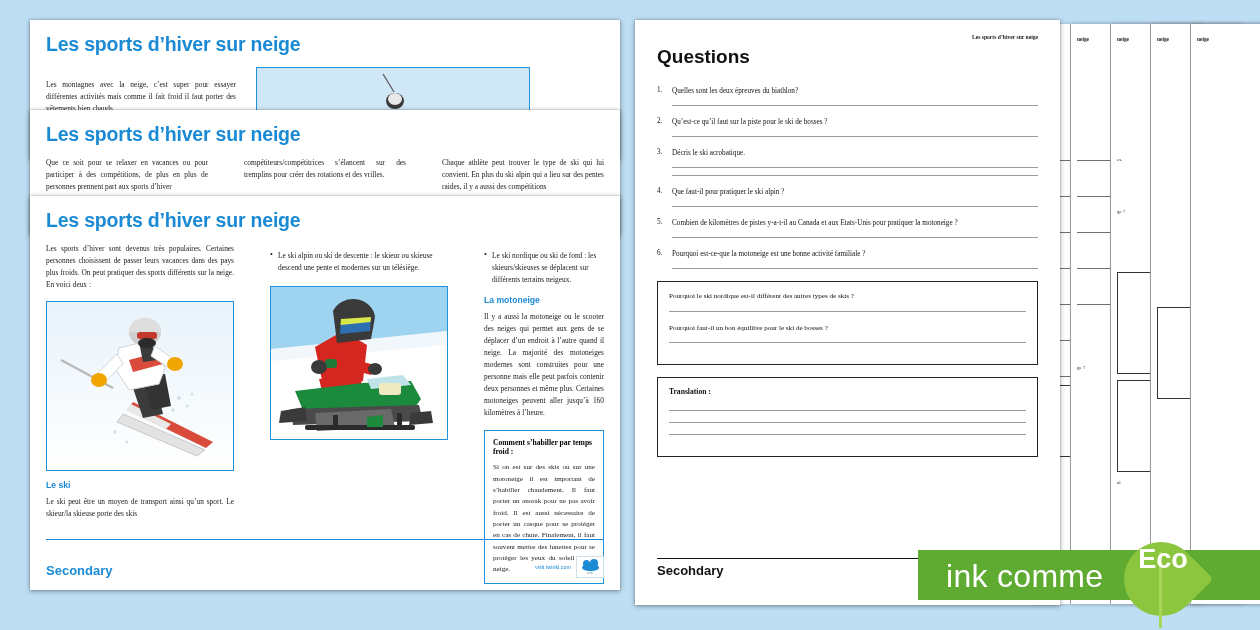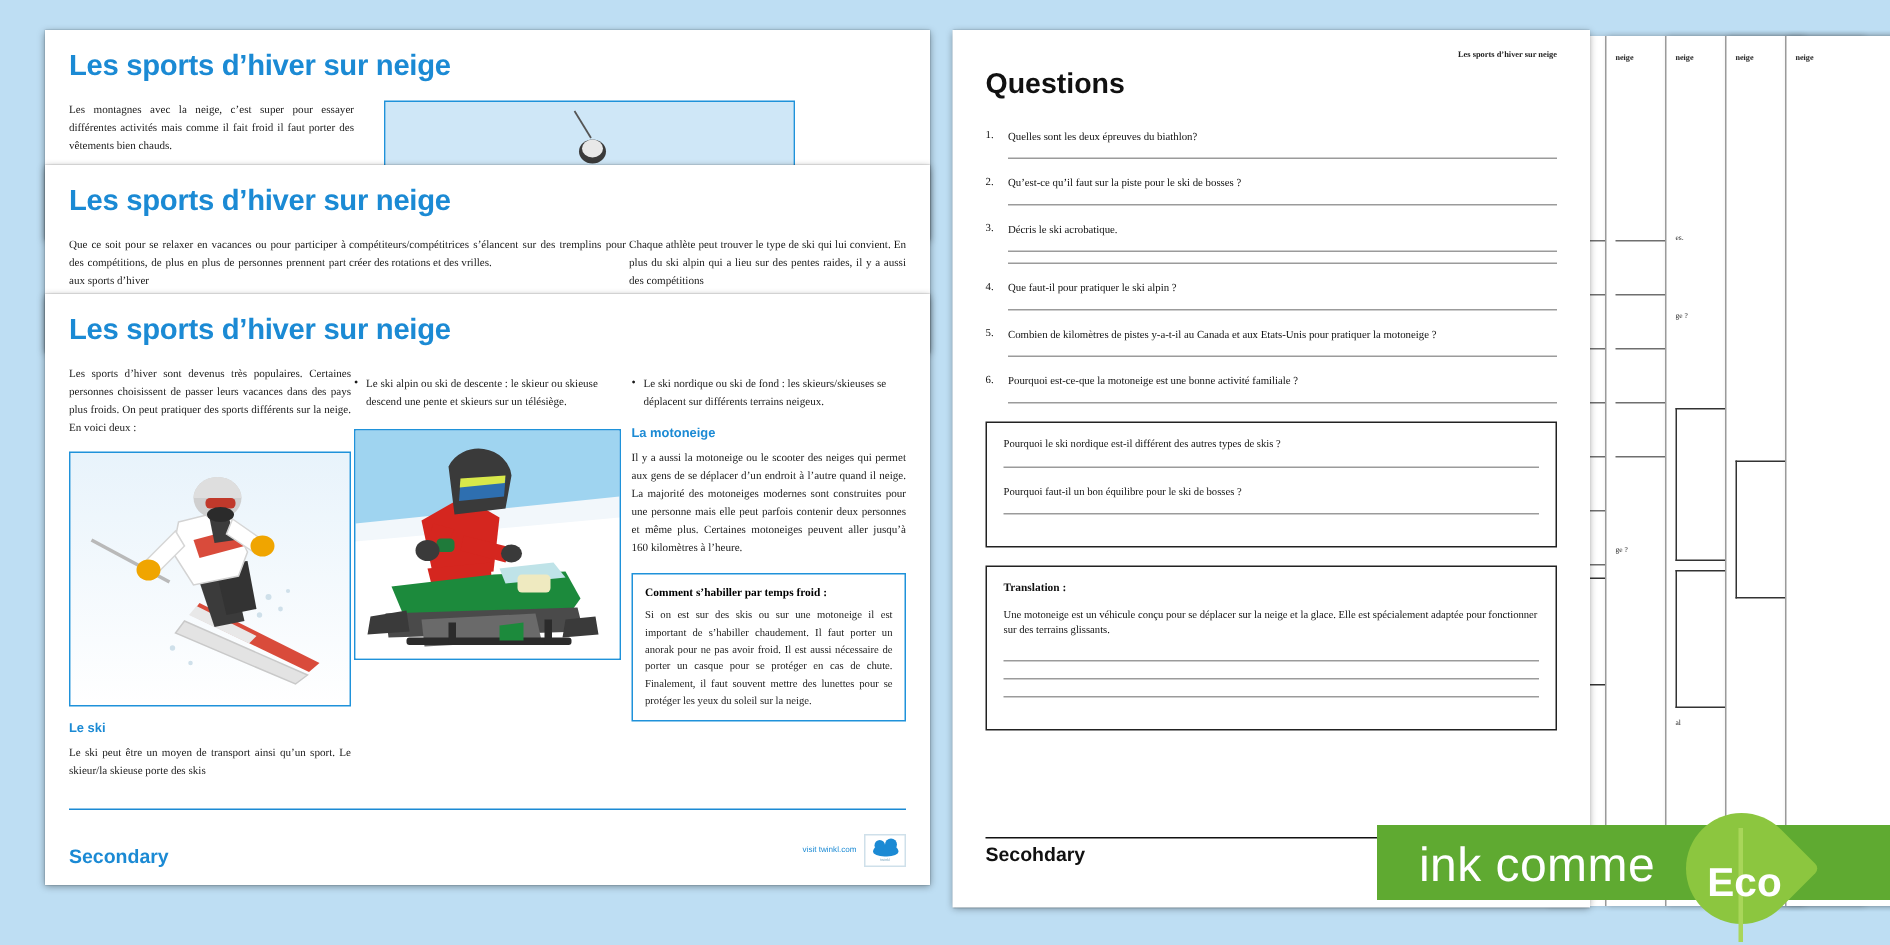--- a/index.html
+++ b/index.html
@@ -39,21 +39,21 @@
 
   .doc-title {
     color: #1b8ad4;
     font-size: 19.5px;
     font-weight: bold;
     letter-spacing: -0.2px;
     margin: 0 0 12px 0;
     line-height: 1.1;
   }
 
-  .cols3 { display: flex; gap: 2px; }
+  .cols3 { display: flex; gap: 36px; }
   .col { flex: 1; }
 
   .body-txt {
     font-size: 7.4px;
     line-height: 1.62;
     color: #1a1a1a;
     text-align: justify;
     margin: 0;
     font-family: "Liberation Serif", serif;
   }
@@ -251,21 +251,21 @@
     background: #8cc63f;
     border-radius: 50% 6% 50% 50%;
     transform: rotate(45deg);
   }
   .eco-leaf-stem {
     position: absolute; left: 241px; top: 8px;
     width: 3px; height: 76px;
     background: #a9d65a;
   }
   .eco-leaf-label {
-    position: absolute; left: 208px; top: 29px;
+    position: absolute; left: 208px; top: 0;
     width: 74px; text-align: center;
     font-size: 27px; font-weight: bold; color: #ffffff;
     font-family: "Liberation Sans", sans-serif;
   }
 
   
   svg.illus { display: block; width: 100%; height: 100%; }
 </style>
 </head>
 <body>
@@ -360,39 +360,38 @@
 
         <div class="q-box">
           <p class="q-box-txt">Pourquoi le ski nordique est-il différent des autres types de skis ?</p>
           <div class="ans-line"></div>
           <p class="q-box-txt">Pourquoi faut-il un bon équilibre pour le ski de bosses ?</p>
           <div class="ans-line"></div>
         </div>
 
         <div class="q-box">
           <div class="q-box-title">Translation :</div>
-          <p class="q-box-txt">Une motoneige est un véhicule conçu pour se déplacer sur la neige et la glace. Elle est spécialement adaptée pour fonctionner sur des terrains glissants.</p>
           <div class="ans-line" style="margin-top:14px;"></div>
           <div class="ans-line"></div>
           <div class="ans-line"></div>
         </div>
 
         <div class="q-footer">
           <span class="q-footer-label">Secohdary</span>
         </div>
       </div>
     </div>
   </div>
 
   <div class="left-stack">
 
     <div class="sheet l-sheet-top">
       <div class="doc-pad">
         <div class="doc-title">Les sports d’hiver sur neige</div>
-        <div style="display:flex; gap:20px;">
+        <div style="display:flex; gap:20px;align-items:center;">
           <div style="width:190px;">
             <p class="body-txt">Les montagnes avec la neige, c’est super pour essayer différentes activités mais comme il fait froid il faut porter des vêtements bien chauds.</p>
           </div>
           <div class="pic-frame pic-top-strip">
             <svg class="illus" viewBox="0 0 272 58" preserveAspectRatio="xMidYMid slice" aria-hidden="true">
               <rect width="272" height="58" fill="#cfe7f7"></rect>
               <line x1="126" y1="6" x2="137" y2="24" stroke="#555" stroke-width="1.2"></line>
               <ellipse cx="138" cy="33" rx="9" ry="8" fill="#3a3a3a"></ellipse>
               <ellipse cx="138" cy="31" rx="7" ry="6" fill="#e8e8e8"></ellipse>
             </svg>
@@ -470,21 +469,21 @@
                 <circle cx="80" cy="140" r="1.5" fill="#cfe0ea"></circle>
               </svg>
             </div>
 
             <div class="sub-head">Le ski</div>
             <p class="body-txt">Le ski peut être un moyen de transport ainsi qu’un sport. Le skieur/la skieuse porte des skis</p>
           </div>
 
           <div class="col">
             <ul class="bullets">
-              <li>Le ski alpin ou ski de descente : le skieur ou skieuse descend une pente et skieurs sur un télésiège.</li>
+              <li>Le ski alpin ou ski de descente : le skieur ou skieuse descend une pente et modernes sur un télésiège.</li>
             </ul>
 
             <div class="pic-frame pic-snowmob">
               <svg class="illus" viewBox="0 0 176 152" preserveAspectRatio="xMidYMid meet" aria-hidden="true">
                 <rect width="176" height="152" fill="#9fd4f0"></rect>
                 <path d="M0 62 L176 44 L176 152 L0 152 Z" fill="#f2f7fb"></path>
                 <path d="M0 74 L176 58 L176 152 L0 152 Z" fill="#ffffff"></path>
 
                 <path d="M44 60 L72 44 L96 58 L92 94 L52 98 Z" fill="#d5261f"></path>
                 <path d="M48 92 L90 88 L92 120 L56 124 Z" fill="#d5261f"></path>

